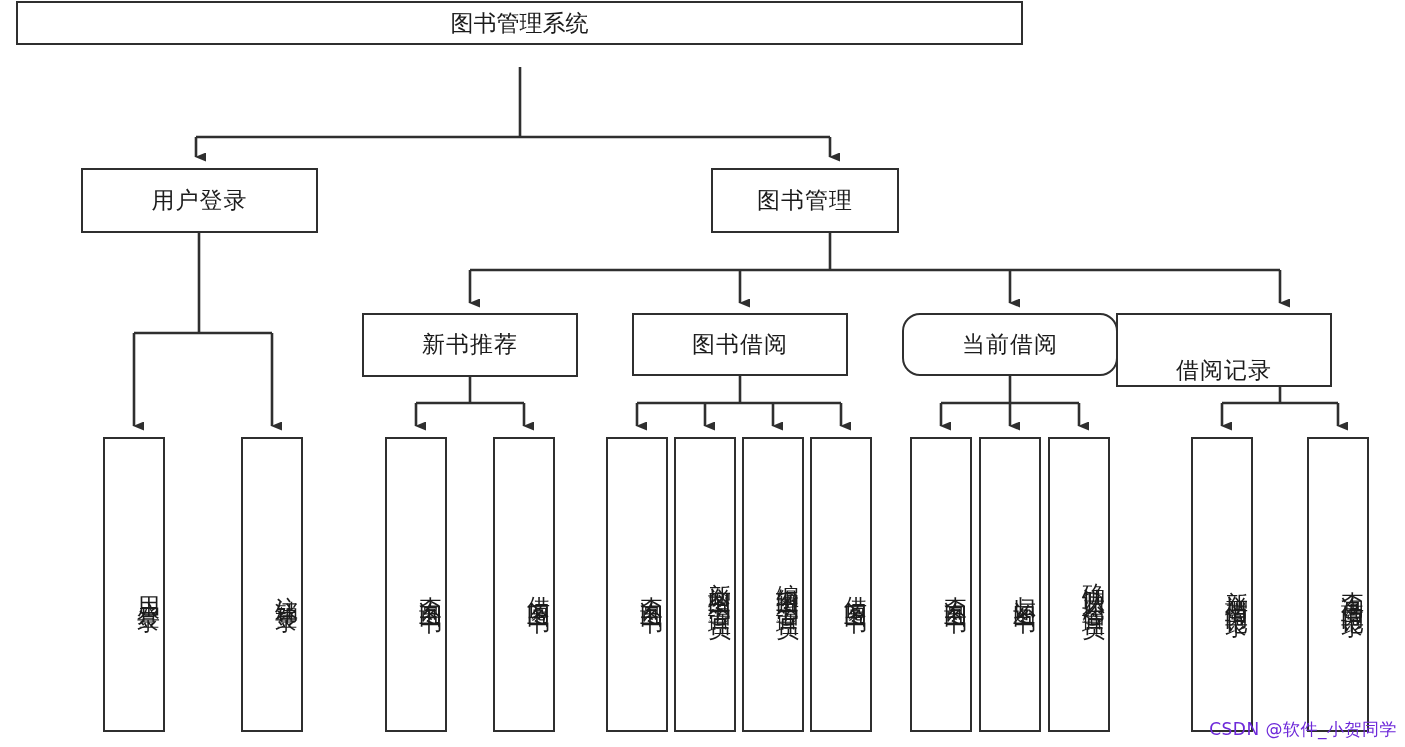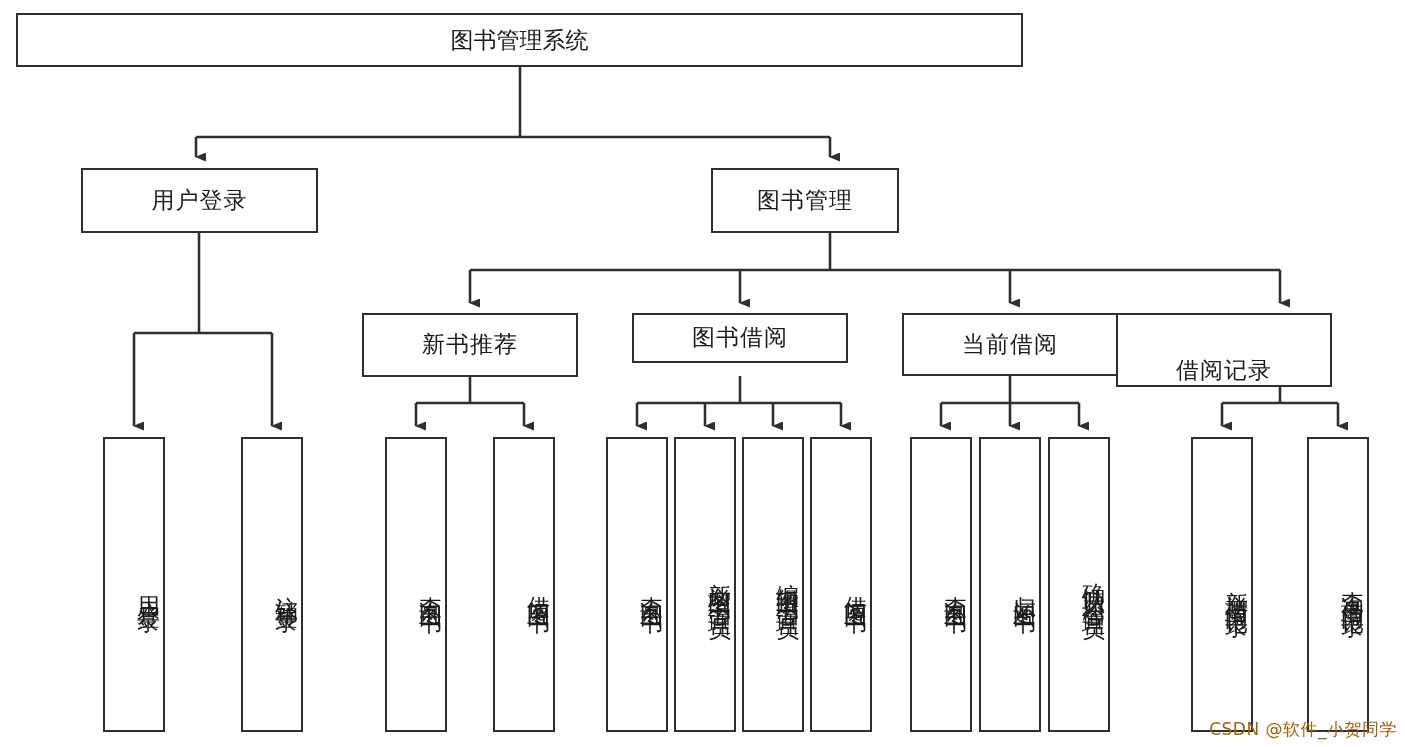--- a/index.html
+++ b/index.html
@@ -58,21 +58,21 @@
   }
   .node-box.vert .node-label {
     writing-mode: vertical-rl;
     text-orientation: upright;
   }
   #watermark {
     position: absolute;
     right: 8px;
     bottom: 6px;
     font-size: 17px;
-    color: #a16207;
+    color: #6d28d9;
     letter-spacing: 0.5px;
     white-space: nowrap;
     pointer-events: none;
     margin-left: 29px;
   }
 </style>
 </head>
 <body>
 
 <div id="diagram-root">
@@ -121,38 +121,38 @@
       <path d="M1010,403 L1010,426" marker-end="url(#arrowhead)"></path>
       <path d="M1079,403 L1079,426" marker-end="url(#arrowhead)"></path>
 
       <path d="M1280,376 L1280,403"></path>
       <path d="M1222,403 L1338,403"></path>
       <path d="M1222,403 L1222,426" marker-end="url(#arrowhead)"></path>
       <path d="M1338,403 L1338,426" marker-end="url(#arrowhead)"></path>
     </g>
   </svg>
 
-  <div class="node-box root" style="left:16px; top:13px; width:1007px; height:54px;">
+  <div class="node-box root" style="left:16px; top:1px; width:1007px; height:44px;">
     <span class="node-label">图书管理系统</span>
   </div>
 
   <div class="node-box horiz" style="left:81px; top:168px; width:237px; height:65px;">
     <span class="node-label">用户登录</span>
   </div>
   <div class="node-box horiz" style="left:711px; top:168px; width:188px; height:65px;">
     <span class="node-label">图书管理</span>
   </div>
 
   <div class="node-box horiz" style="left:362px; top:313px; width:216px; height:64px;">
     <span class="node-label">新书推荐</span>
   </div>
-  <div class="node-box horiz" style="left:632px; top:313px; width:216px; height:50px;">
+  <div class="node-box horiz" style="left:632px; top:313px; width:216px; height:63px;">
     <span class="node-label">图书借阅</span>
   </div>
-  <div class="node-box horiz" style="left:902px; top:313px; width:216px; height:63px;">
+  <div class="node-box horiz" style="left:902px; top:313px; width:216px; height:63px;border-radius:18px;">
     <span class="node-label">当前借阅</span>
   </div>
   <div class="node-box horiz" style="left:1116px; top:313px; width:216px; height:74px;align-items:flex-end;">
     <span class="node-label">借阅记录</span>
   </div>
 
   <div class="node-box vert" style="left:103px; top:437px; width:62px; height:295px;">
     <span class="node-label">用户登录</span>
   </div>
   <div class="node-box vert" style="left:241px; top:437px; width:62px; height:295px;">

